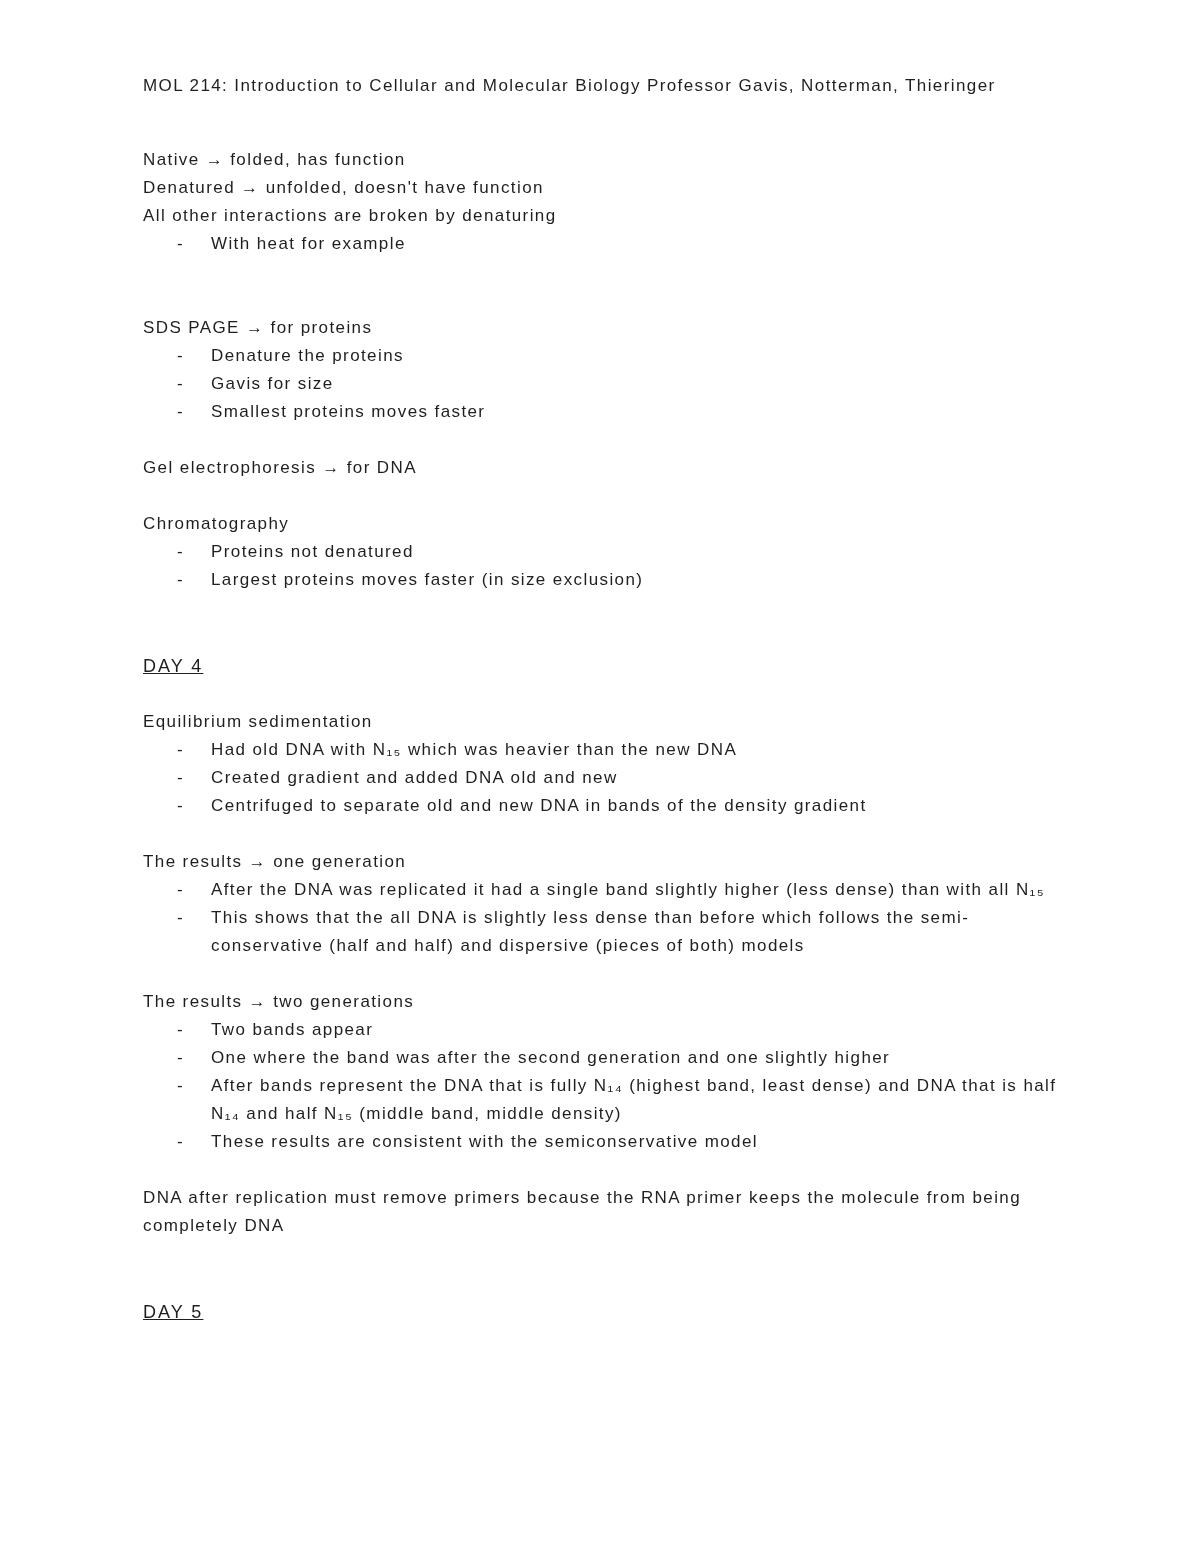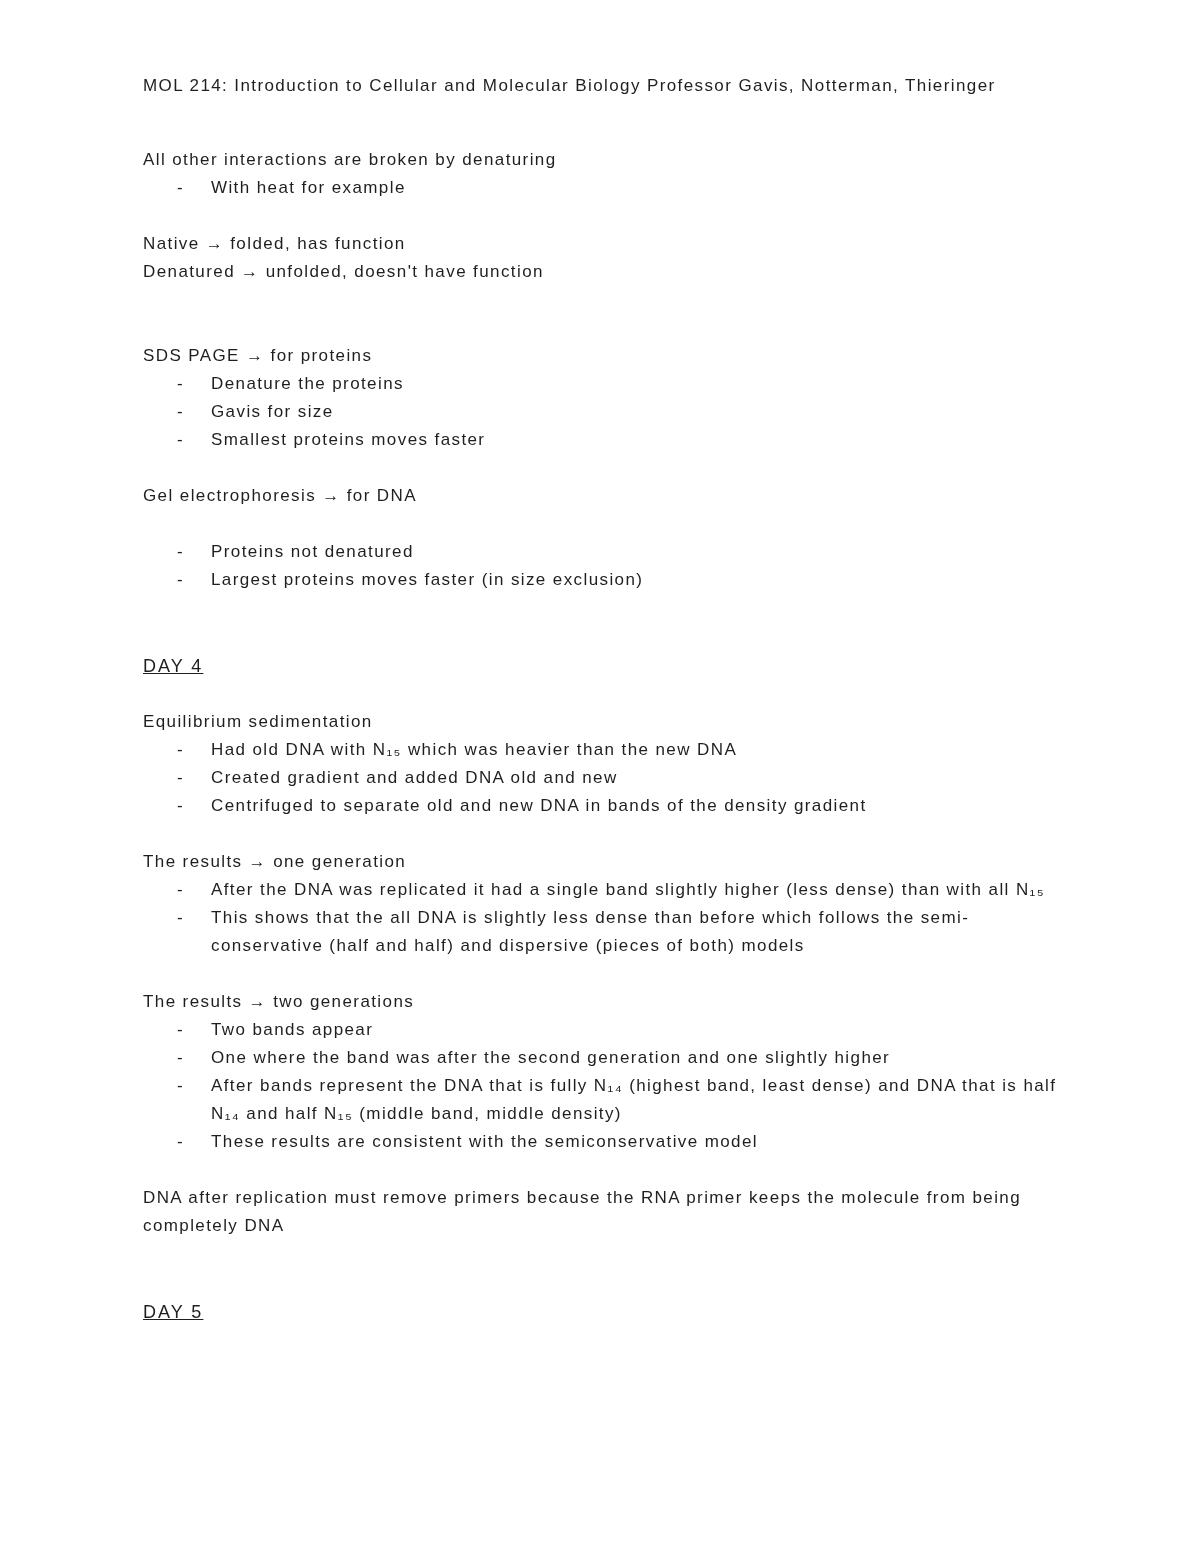--- a/index.html
+++ b/index.html
@@ -53,46 +53,47 @@
     text-decoration: underline;
   }
 </style>
 </head>
 <body>
 
 <div class="page">
 
   <p class="header-line">MOL 214: Introduction to Cellular and Molecular Biology Professor Gavis, Notterman, Thieringer</p>
 
+  <div class="block">
+    <p class="line">Native → folded, has function</p>
+    <p class="line">Denatured → unfolded, doesn't have function</p>
+  </div>
+
   <div class="block first">
     <p class="line">All other interactions are broken by denaturing</p>
     <ul class="bullets">
       <li>With heat for example</li>
     </ul>
-  </div>
-
-  <div class="block">
-    <p class="line">Native → folded, has function</p>
-    <p class="line">Denatured → unfolded, doesn't have function</p>
   </div>
 
   <div class="block gap2">
     <p class="line">SDS PAGE → for proteins</p>
     <ul class="bullets">
       <li>Denature the proteins</li>
       <li>Gavis for size</li>
       <li>Smallest proteins moves faster</li>
     </ul>
   </div>
 
   <div class="block">
     <p class="line">Gel electrophoresis → for DNA</p>
   </div>
 
   <div class="block">
+    <p class="line">Chromatography</p>
     <ul class="bullets">
       <li>Proteins not denatured</li>
       <li>Largest proteins moves faster (in size exclusion)</li>
     </ul>
   </div>
 
   <div class="block gap-day">
     <p class="line day-heading">DAY 4</p>
   </div>
 

